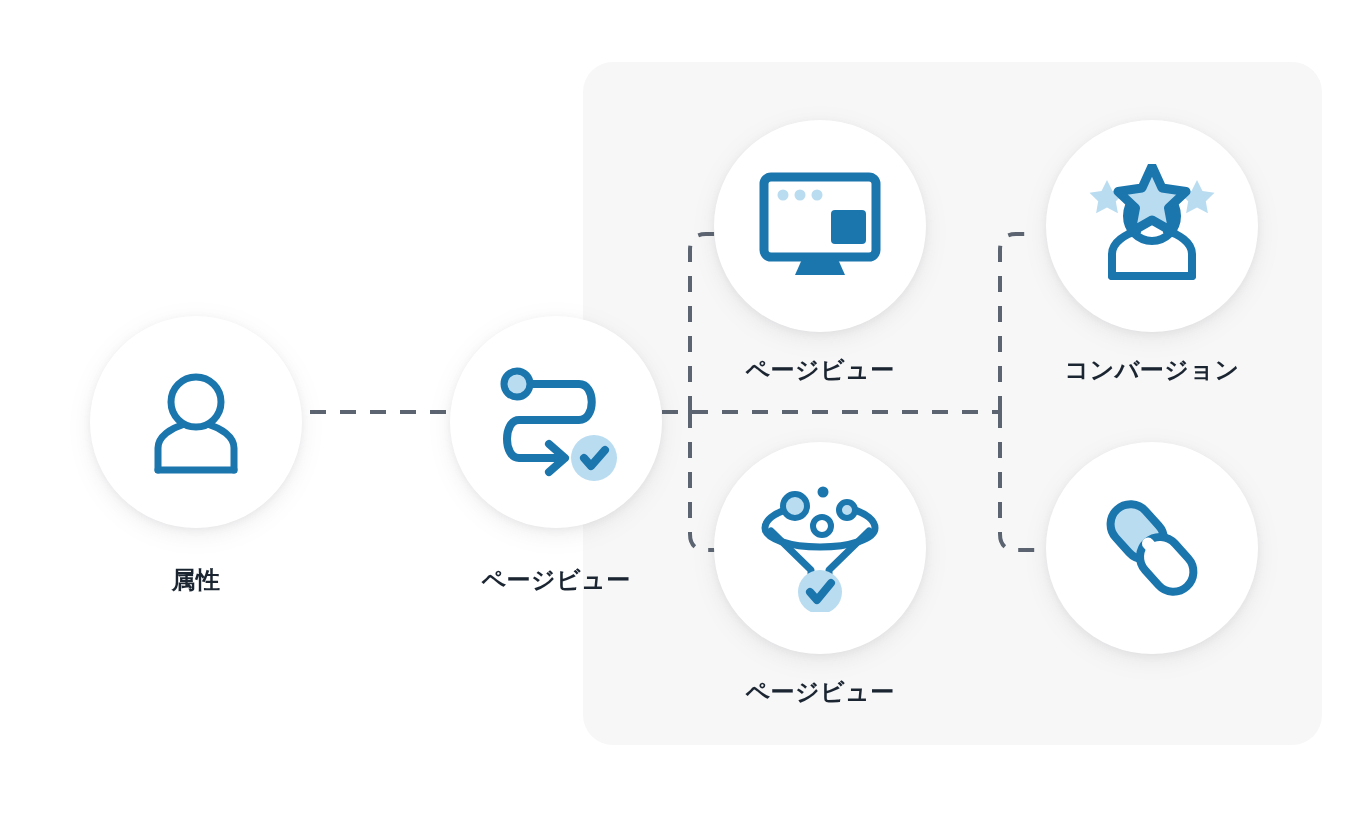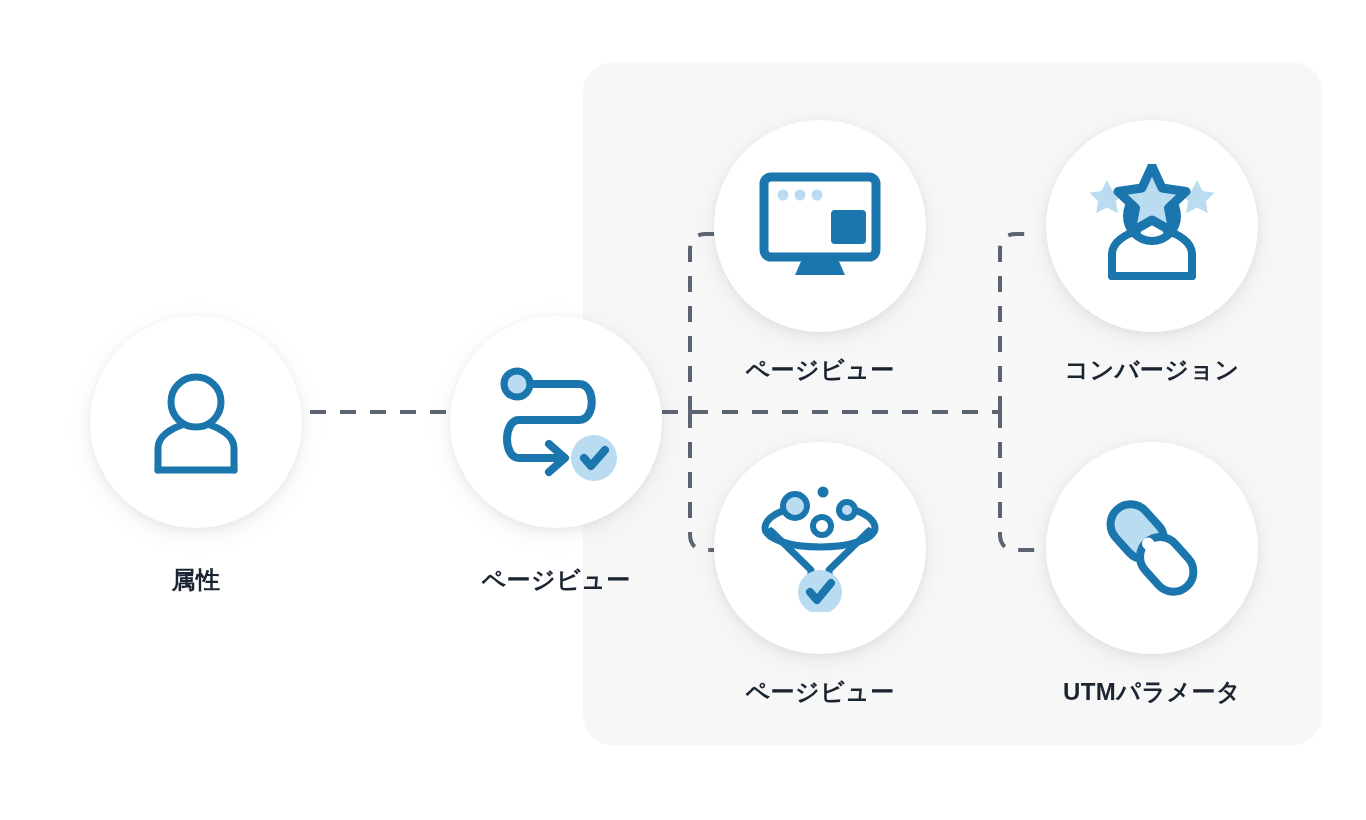--- a/index.html
+++ b/index.html
@@ -195,16 +195,15 @@
           <rect x="36" y="4" width="40" height="60" rx="20" ry="20" fill="#b9dcf0" stroke="#1b76ae" stroke-width="8"></rect>
 
           <rect x="36" y="48" width="40" height="60" rx="20" ry="20" fill="#ffffff" stroke="#1b76ae" stroke-width="8"></rect>
         </g>
 
         <g transform="rotate(-42 56 56)">
           <rect x="50" y="44" width="12" height="24" rx="6" ry="6" fill="#ffffff"></rect>
         </g>
       </svg>
     </div>
-    <div class="node-label">UTMパラメータ</div>
   </div>
 
 </div>
 
 </body></html>

